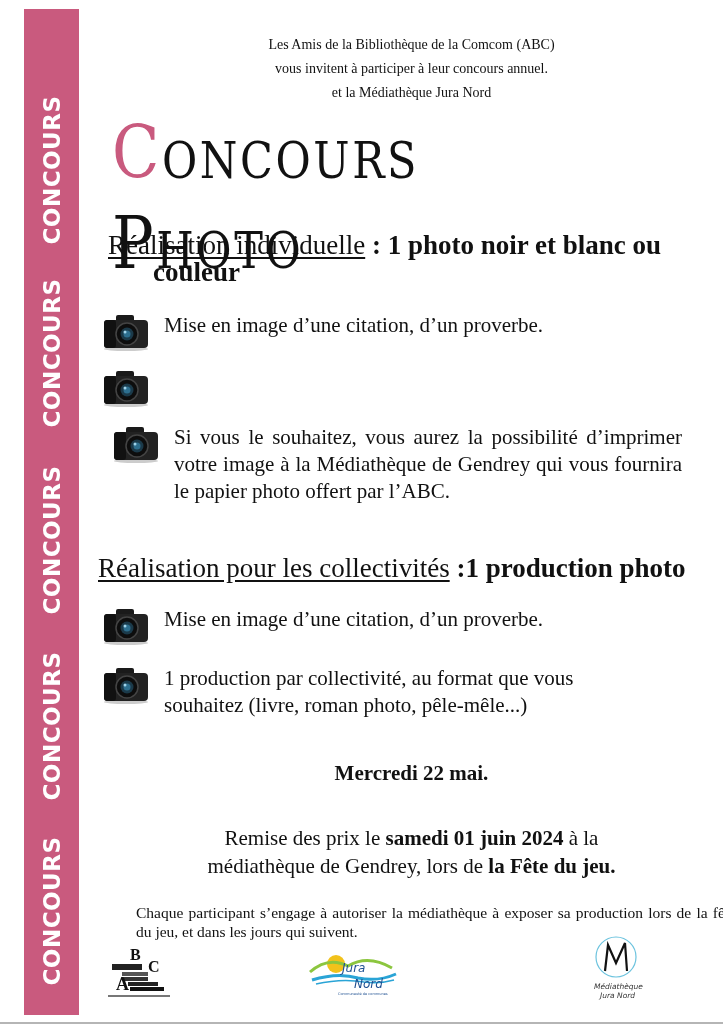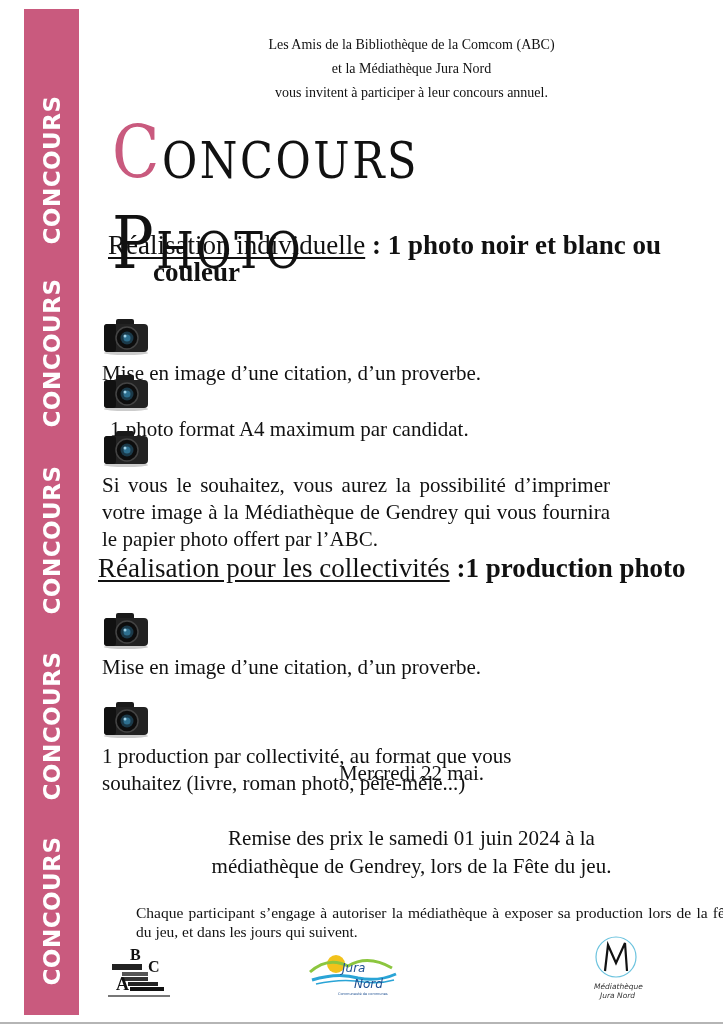--- a/index.html
+++ b/index.html
@@ -27,25 +27,25 @@
     position:absolute; left:112px; top:108px; width:600px; text-align:left;
     font-family:"DejaVu Serif", serif; font-size:72px; line-height:90px; letter-spacing:3px;
     font-variant:small-caps; font-weight:normal; transform:scaleX(0.86); transform-origin:left center;
   }
   .title .first { color:var(--pink); }
   .section-head {
     position:absolute; font-size:27px; line-height:27px;
   }
   .section-head .u { text-decoration:underline; text-underline-offset:3px; }
   .section-head b { font-weight:bold; }
-  .item { position:absolute; left:102px; width:580px; display:flex; align-items:flex-start;flex-direction:column; }
+  .item { position:absolute; left:102px; width:580px; display:flex; align-items:flex-start; }
   .item .cam { width:48px; height:40px; flex:0 0 48px; margin-right:14px; }
   .item .txt { font-size:21px; line-height:27px; text-align:justify; }
   .center-block { position:absolute; left:100px; width:623px; text-align:center; font-size:21px; line-height:27px; }
-  .center-block b { font-weight:normal; }
+  .center-block b { font-weight:bold; }
   .footnote { position:absolute; left:88px; top:903px; width:600px; font-size:15.5px; line-height:19px; text-align:justify;margin-left:48px; }
   .logo { position:absolute; }
 </style>
 </head>
 <body style="--pink:#C95A7E;">
 
 <div class="side-bar">
   <div class="side-label" style="top:86px;">
       <span>CONCOURS</span>
     </div>
@@ -58,22 +58,22 @@
   <div class="side-label" style="top:642px;">
       <span>CONCOURS</span>
     </div>
   <div class="side-label" style="top:827px;">
       <span>CONCOURS</span>
     </div>
 </div>
 
 <div class="intro">
   <div>Les Amis de la Bibliothèque de la Comcom (ABC)</div>
+  <div>vous invitent à participer à leur concours annuel.</div>
   <div>et la Médiathèque Jura Nord</div>
-  <div>vous invitent à participer à leur concours annuel.</div>
 </div>
 
 <div class="title">
   <span class="first">C</span><span>oncours Photo</span>
 </div>
 
 <div class="section-head" style="left:108px; top:232px; width:600px;">
   <span class="u">Réalisation individuelle</span><b> : 1 photo noir et blanc ou</b>
   <div style="padding-left:45px;"><b>couleur</b></div>
 </div>
@@ -96,21 +96,20 @@
   <svg class="cam" viewBox="0 0 48 40">
     <ellipse cx="24" cy="37" rx="22" ry="2" fill="#ccc"></ellipse>
     <rect x="14" y="3" width="18" height="8" rx="2" fill="#1a1a1a"></rect>
     <rect x="2" y="8" width="44" height="28" rx="4" fill="#222"></rect>
     <rect x="2" y="8" width="12" height="28" rx="3" fill="#111"></rect>
     <circle cx="25" cy="22" r="11" fill="#0d0d0d" stroke="#444" stroke-width="1.5"></circle>
     <circle cx="25" cy="22" r="6.5" fill="#1b3a4a"></circle>
     <circle cx="25" cy="22" r="3.5" fill="#2d6f8f"></circle>
     <circle cx="23" cy="20" r="1.5" fill="#9fd3ea"></circle>
   </svg>
-  <div class="txt" style="padding-left:8px;">1 photo format A4 maximum par candidat.</div>
 </div>
 
 <div class="item" style="top:424px;justify-content:flex-end;">
   <svg class="cam" viewBox="0 0 48 40">
     <ellipse cx="24" cy="37" rx="22" ry="2" fill="#ccc"></ellipse>
     <rect x="14" y="3" width="18" height="8" rx="2" fill="#1a1a1a"></rect>
     <rect x="2" y="8" width="44" height="28" rx="4" fill="#222"></rect>
     <rect x="2" y="8" width="12" height="28" rx="3" fill="#111"></rect>
     <circle cx="25" cy="22" r="11" fill="#0d0d0d" stroke="#444" stroke-width="1.5"></circle>
     <circle cx="25" cy="22" r="6.5" fill="#1b3a4a"></circle>
@@ -131,21 +130,21 @@
     <rect x="2" y="8" width="44" height="28" rx="4" fill="#222"></rect>
     <rect x="2" y="8" width="12" height="28" rx="3" fill="#111"></rect>
     <circle cx="25" cy="22" r="11" fill="#0d0d0d" stroke="#444" stroke-width="1.5"></circle>
     <circle cx="25" cy="22" r="6.5" fill="#1b3a4a"></circle>
     <circle cx="25" cy="22" r="3.5" fill="#2d6f8f"></circle>
     <circle cx="23" cy="20" r="1.5" fill="#9fd3ea"></circle>
   </svg>
   <div class="txt">Mise en image d’une citation, d’un proverbe.</div>
 </div>
 
-<div class="item" style="top:665px;margin-top:30px;">
+<div class="item" style="top:665px;">
   <svg class="cam" viewBox="0 0 48 40">
     <ellipse cx="24" cy="37" rx="22" ry="2" fill="#ccc"></ellipse>
     <rect x="14" y="3" width="18" height="8" rx="2" fill="#1a1a1a"></rect>
     <rect x="2" y="8" width="44" height="28" rx="4" fill="#222"></rect>
     <rect x="2" y="8" width="12" height="28" rx="3" fill="#111"></rect>
     <circle cx="25" cy="22" r="11" fill="#0d0d0d" stroke="#444" stroke-width="1.5"></circle>
     <circle cx="25" cy="22" r="6.5" fill="#1b3a4a"></circle>
     <circle cx="25" cy="22" r="3.5" fill="#2d6f8f"></circle>
     <circle cx="23" cy="20" r="1.5" fill="#9fd3ea"></circle>
   </svg>

